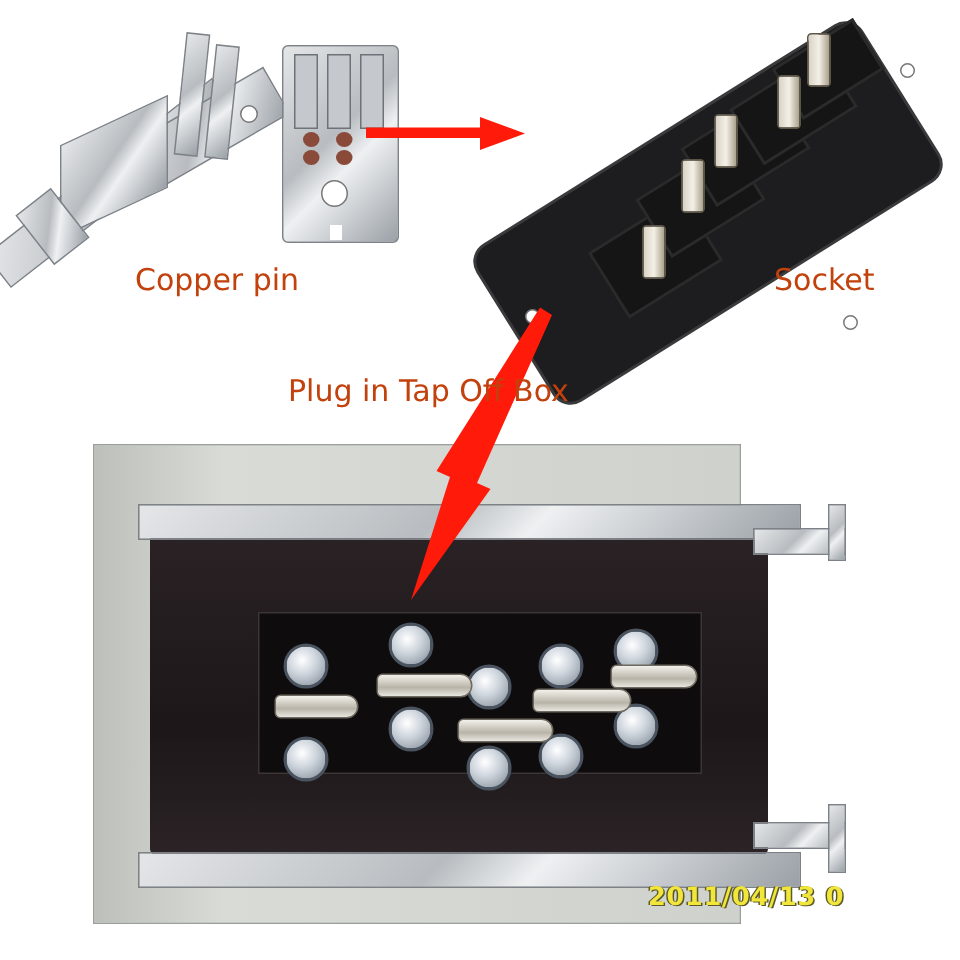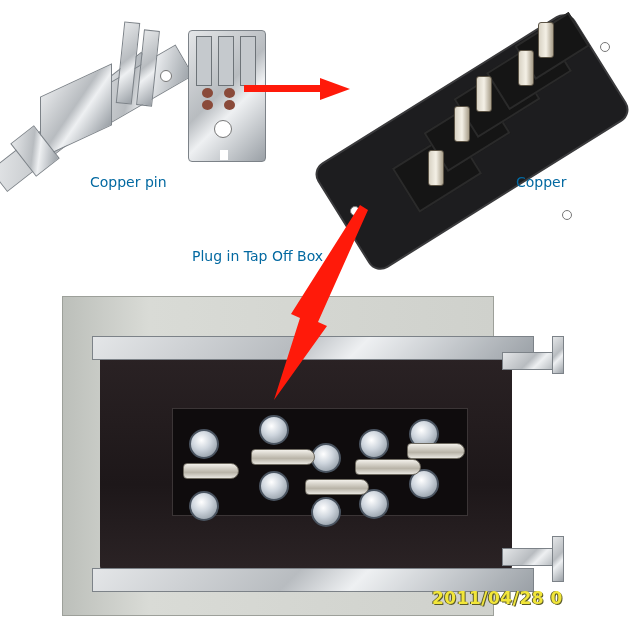--- a/index.html
+++ b/index.html
@@ -1,18 +1,18 @@
 <!DOCTYPE html>
 <html><head>
   <meta charset="utf-8">
   <style>
     html, body { margin: 0; padding: 0; }
     body { width: 640px; height: 640px; background: #ffffff; position: relative; overflow: hidden; font-family: "DejaVu Sans", sans-serif; }
     .abs { position: absolute; }
-    .label { position: absolute; color: #0369a1; font-size: 14px; white-space: nowrap; font-family: "DejaVu Sans", sans-serif; }
+    .label { position: absolute; color: #c2410c; font-size: 20px; white-space: nowrap; font-family: "DejaVu Sans", sans-serif; }
     .stamp { position: absolute; color: #f2e63a; font-weight: bold; font-size: 17px; font-family: "DejaVu Sans", sans-serif; text-shadow: 1px 1px 0 #5a5a2a, -1px 0 0 #5a5a2a; letter-spacing: 0.5px; }
     .metal { background: linear-gradient(135deg, #e4e6e8 0%, #b8bcc0 45%, #eef0f2 60%, #9aa0a6 100%); border: 1px solid #7c8288; }
     .hole { position: absolute; border-radius: 50%; background: #fff; border: 1px solid #777; }
     .bolt { position: absolute; width: 26px; height: 26px; border-radius: 50%; background: radial-gradient(circle at 40% 35%, #ffffff 0%, #cfd6de 40%, #7d8892 100%); border: 2px solid #4a5460; }
     .pin { position: absolute; height: 14px; background: linear-gradient(#f2f0ea, #b9b4a8 60%, #e8e6e0); border: 1px solid #6e6a60; border-radius: 4px 8px 8px 4px; }
     .slot { position: absolute; background: #151515; border: 2px solid #2a2a2a; }
     .socket-pin { position: absolute; width: 14px; height: 34px; background: linear-gradient(90deg, #d8d2c4, #f4f0e6 50%, #a89e8a); border: 1px solid #5c5446; border-radius: 3px; }
   </style>
 </head>
 <body>
@@ -86,26 +86,26 @@
     <div class="bolt" style="left:186px;top:80px;"></div>
     <div class="bolt" style="left:236px;top:10px;"></div>
     <div class="bolt" style="left:236px;top:60px;"></div>
     <div class="pin" style="left:10px;top:54px;width:54px;"></div>
     <div class="pin" style="left:78px;top:40px;width:62px;"></div>
     <div class="pin" style="left:132px;top:70px;width:62px;"></div>
     <div class="pin" style="left:182px;top:50px;width:64px;"></div>
     <div class="pin" style="left:234px;top:34px;width:56px;"></div>
   </div>
 
-  <div class="stamp" style="left:370px;top:300px;">2011/04/28 0</div>
+  <div class="stamp" style="left:370px;top:300px;">2011/04/13 0</div>
 </div>
 
 <svg class="abs" style="left:0;top:0;" width="640" height="640" viewBox="0 0 640 640">
 
   <rect x="244" y="85" width="82" height="7" fill="#ff1a0a"></rect>
   <polygon points="320,78 350,89 320,100" fill="#ff1a0a"></polygon>
 
   <polygon points="360,205 368,210 318,322 327,326 274,400 300,318 291,314" fill="#ff1a0a"></polygon>
 </svg>
 
 <div class="label" style="left:90px;top:174px;">Copper pin</div>
-<div class="label" style="left:516px;top:174px;">Copper</div>
+<div class="label" style="left:516px;top:174px;">Socket</div>
 <div class="label" style="left:192px;top:248px;">Plug in Tap Off  Box</div>
 
 </body></html>

